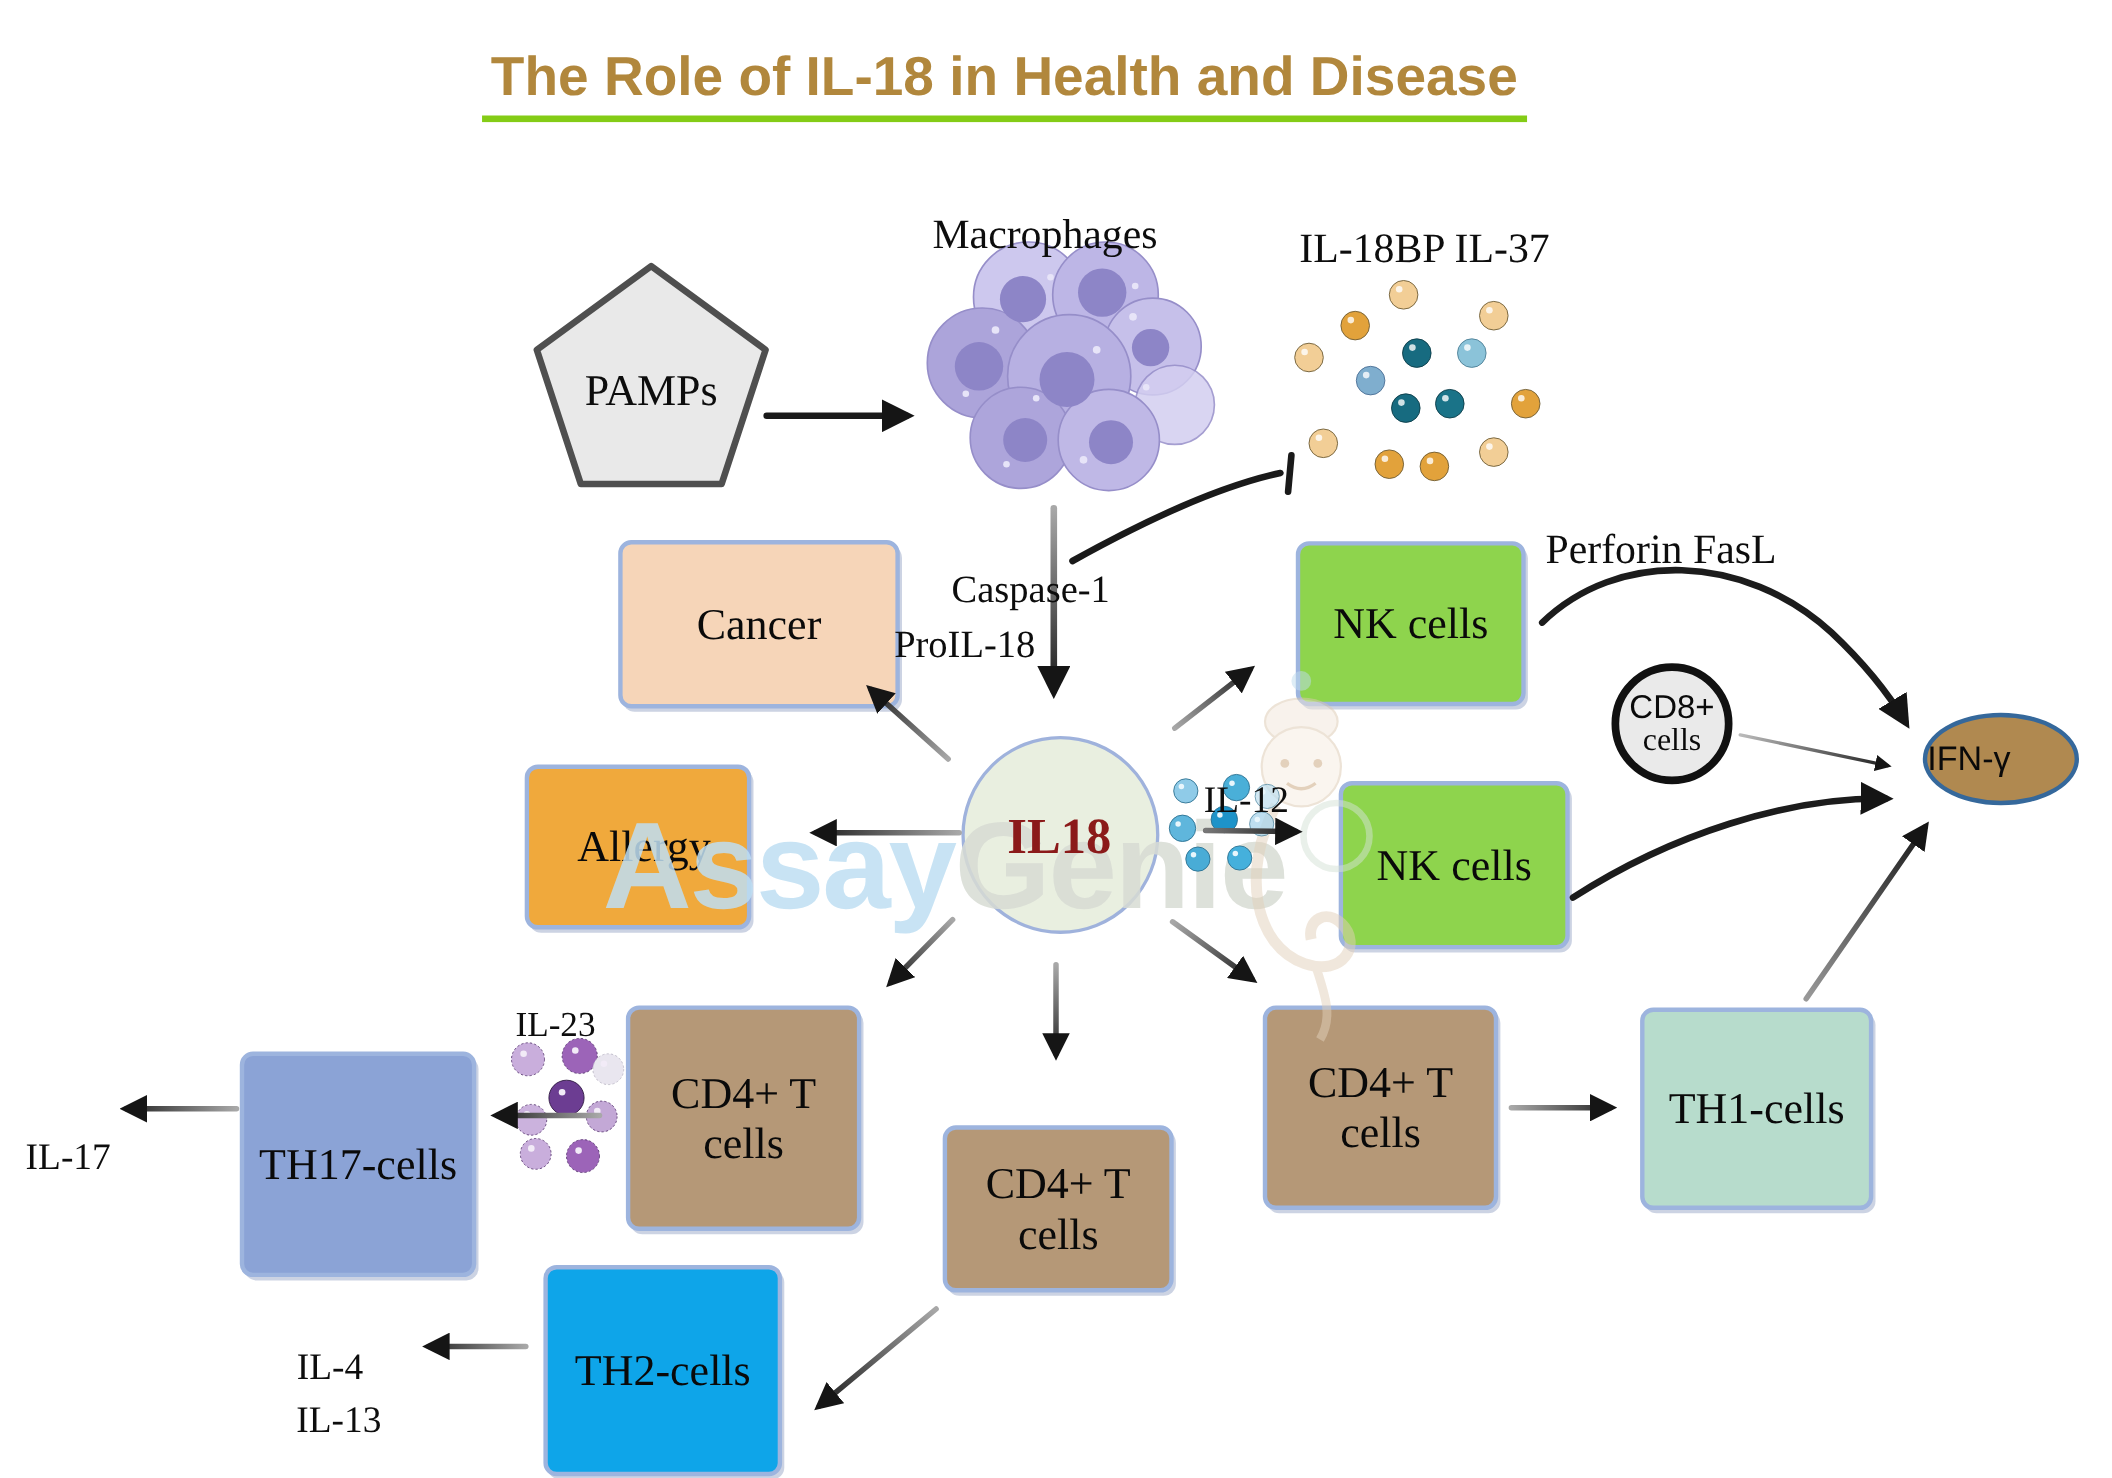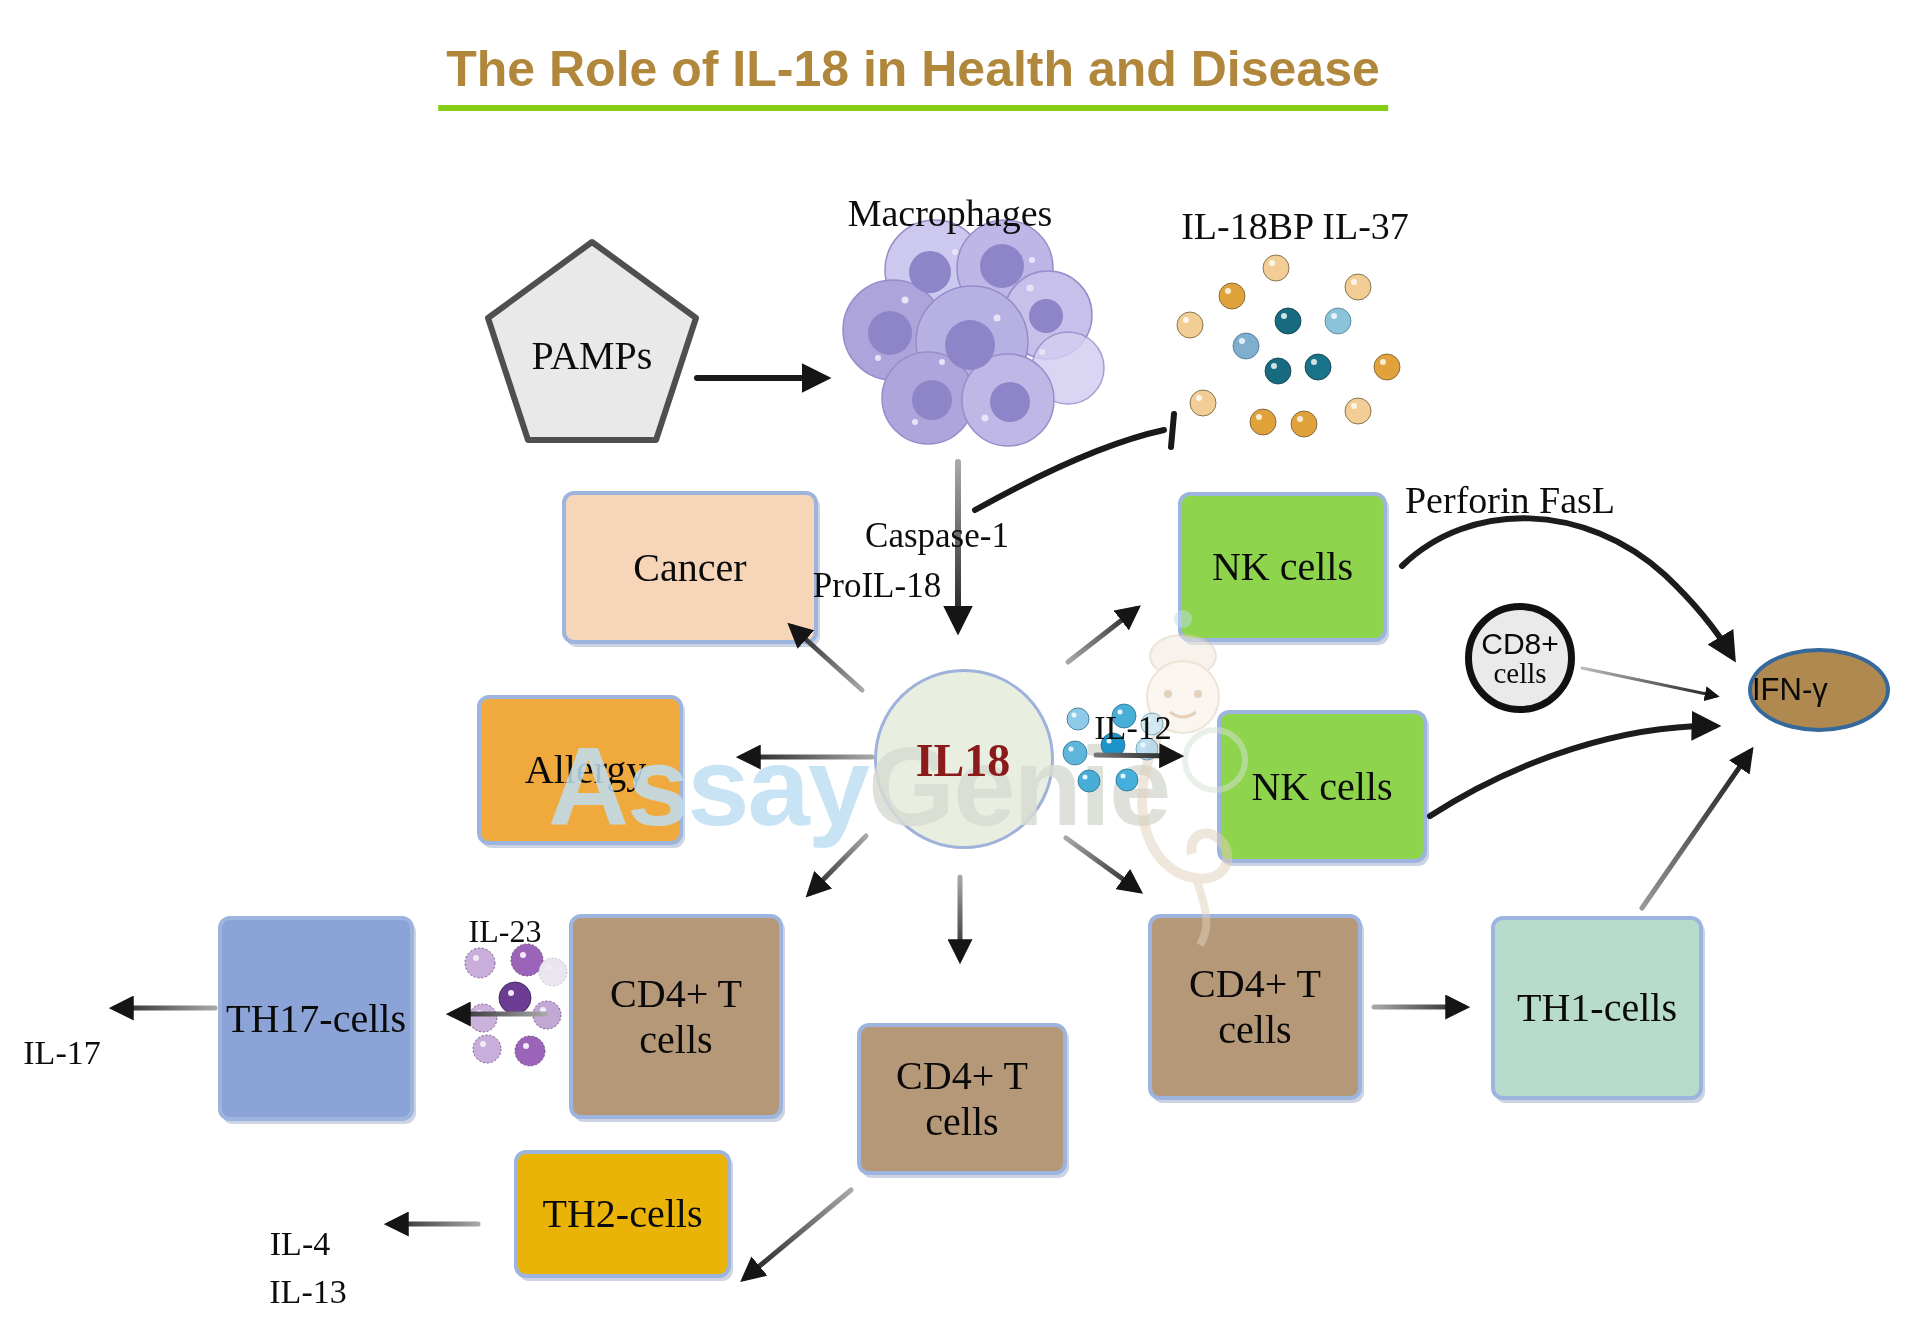--- a/index.html
+++ b/index.html
@@ -17,26 +17,26 @@
          white-space:nowrap;z-index:4;}
   
   .node{position:absolute;border:4px solid #9DB4DE;border-radius:12px;box-sizing:border-box;
         display:flex;flex-direction:column;align-items:center;justify-content:center;
         text-align:center;font-size:40px;color:#0a0a0a;line-height:1.15;z-index:1;
         box-shadow:3px 4px 0 -1px rgba(110,130,175,.35);}
   .cancer{left:533px;top:491px;width:256px;height:153px;background:#F6D5B8;margin-left:29px;}
   .allergy{left:477px;top:695px;width:206px;height:150px;background:#F0A93C;padding-left:11px;}
   .nk1{left:1178px;top:492px;width:209px;height:150px;background:#8ED44D;}
   .nk2{left:1217px;top:710px;width:210px;height:153px;background:#8ED44D;}
-  .th17{left:218px;top:916px;width:196px;height:205px;background:#8BA3D6;}
+  .th17{left:218px;top:956px;width:215px;height:205px;background:#8BA3D6;}
   .cd4l{left:569px;top:914px;width:214px;height:205px;background:#B59877;}
   .cd4c{left:857px;top:1023px;width:210px;height:152px;background:#B59877;}
   .cd4r{left:1148px;top:914px;width:214px;height:186px;background:#B59877;}
   .th1{left:1491px;top:916px;width:212px;height:184px;background:#B7DCCC;}
-  .th2{left:514px;top:1150px;width:217px;height:128px;background:#eab308;}
+  .th2{left:494px;top:1150px;width:217px;height:192px;background:#0ea5e9;}
   
   .il18{position:absolute;left:874px;top:669px;width:180px;height:180px;border-radius:50%;
         background:#E9EFE0;border:3px solid #9FB2DC;box-sizing:border-box;z-index:1;}
   .il18-text{position:absolute;left:963px;top:760px;transform:translate(-50%,-50%);
         font-size:46px;font-weight:bold;color:#8B1A1A;z-index:4;font-family:"Liberation Serif",serif;}
   
   .cd8{position:absolute;left:1465px;top:603px;width:110px;height:110px;border-radius:50%;
        background:#EAEAEA;border:7px solid #111;box-sizing:border-box;display:flex;
        flex-direction:column;align-items:center;justify-content:center;line-height:1.0;z-index:1;}
   .cd8 .l1{font-family:"Liberation Sans",sans-serif;font-size:30px;color:#0a0a0a;}

